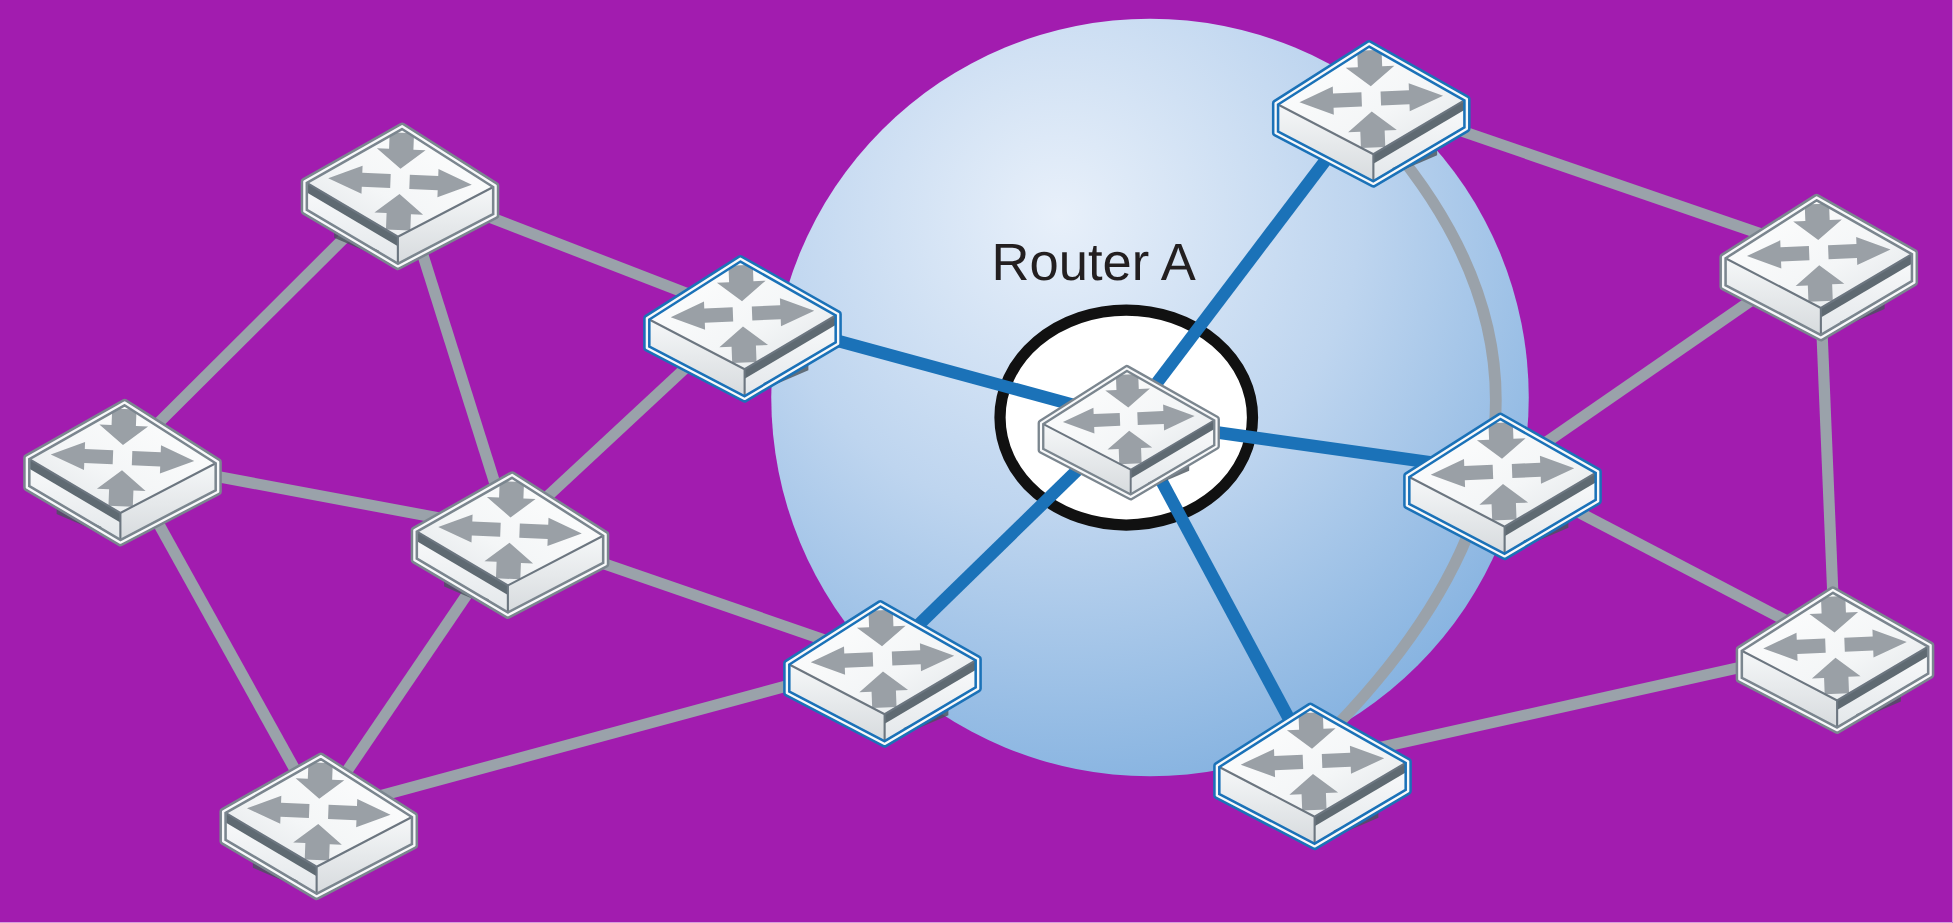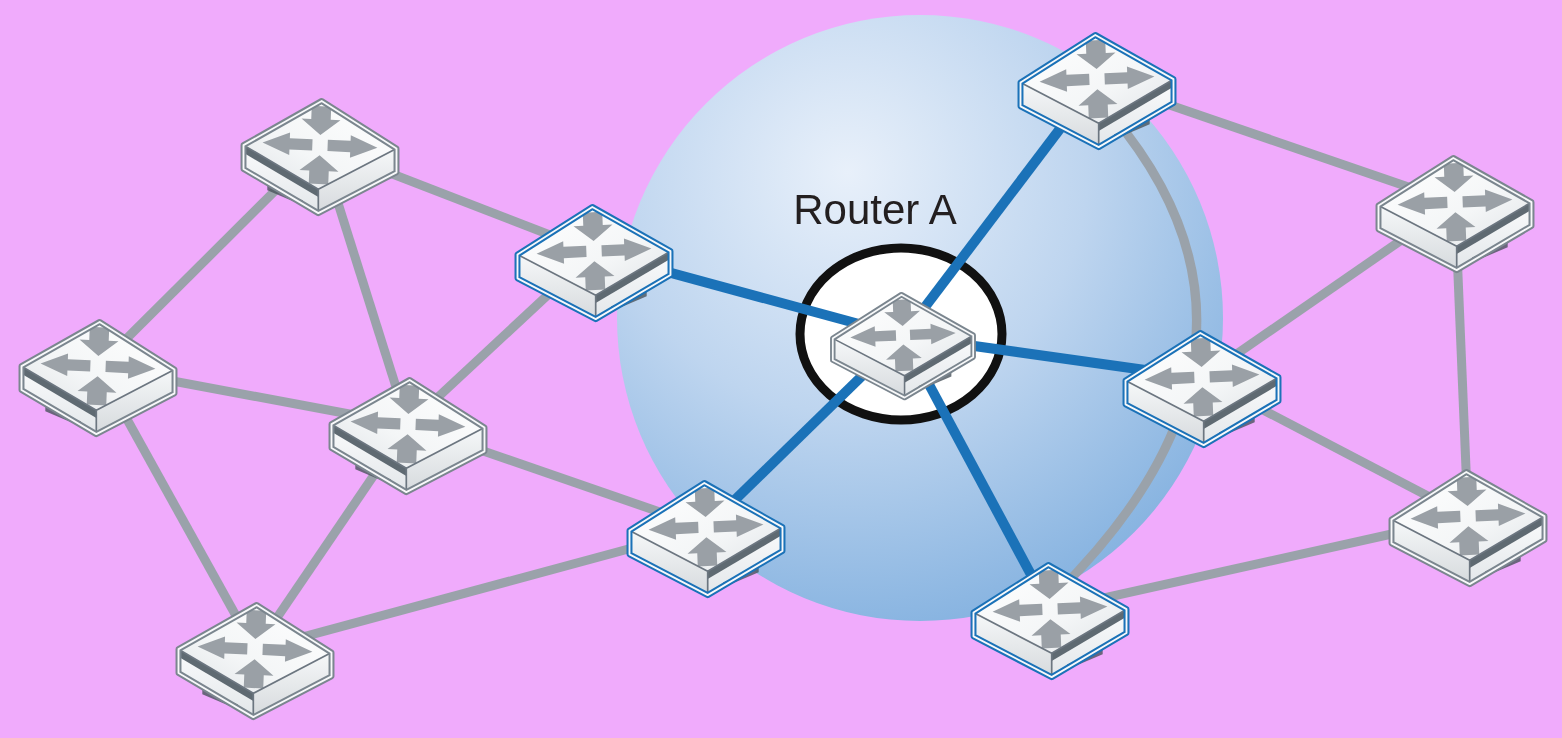--- a/index.html
+++ b/index.html
@@ -1,16 +1,16 @@
 <!DOCTYPE html>
 <html><head>
 <meta charset="utf-8">
 <style>
   html,body{margin:0;padding:0;background:#ffffff;}
-  .stage{position:relative;width:1562px;height:738px;background:#f0abfc;overflow:hidden;}
+  .stage{position:relative;width:1562px;height:738px;background:#a21caf;overflow:hidden;}
   svg{display:block;}
   text.diagram-label{font-family:"Liberation Sans", sans-serif;font-weight:400;text-anchor:middle;}
 </style>
 </head>
 <body>
 
 <div class="stage">
   <svg id="net-svg" width="1562" height="738" viewBox="0 0 1562 738" xmlns="http://www.w3.org/2000/svg">
     <defs>
       <radialGradient id="sphereGrad" cx="0.38" cy="0.26" r="0.88">

